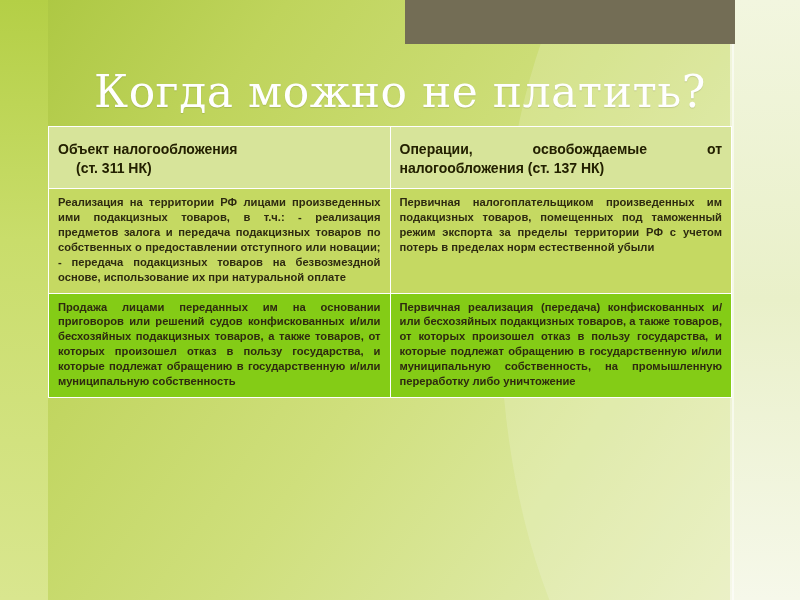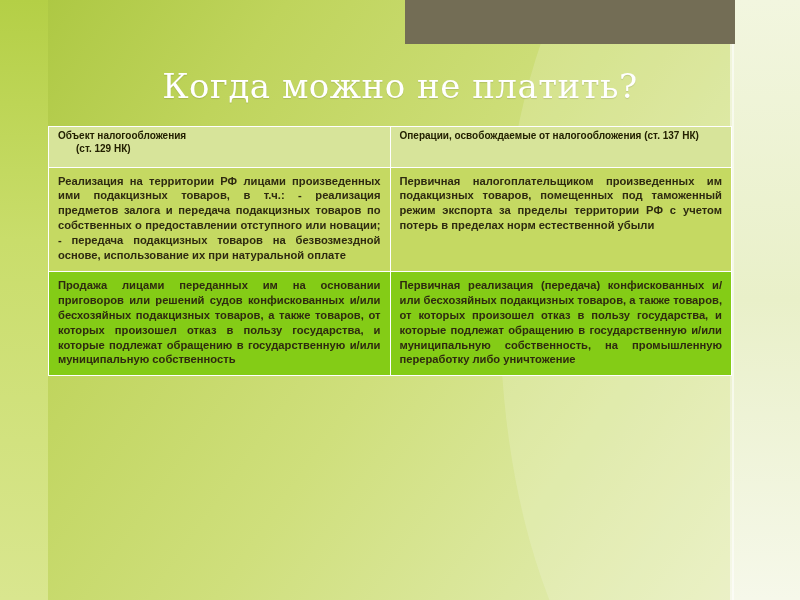--- a/index.html
+++ b/index.html
@@ -61,21 +61,21 @@
     background: #736d55;
   }
 
   
   .title {
     position: absolute;
     left: 60px;
     top: 66px;
     width: 680px;
     font-family: "DejaVu Serif", serif;
-    font-size: 34px;
+    font-size: 44px;
     font-weight: normal;
     color: #ffffff;
     letter-spacing: 0.5px;
     text-align: center;
     text-shadow: 0 1px 1px rgba(0,0,0,0.12);
   }
 
   
   .table-wrap {
     position: absolute;
@@ -97,23 +97,23 @@
     line-height: 1.33;
     color: #2e2a10;
     text-align: justify;
     font-weight: bold;
   }
   col.c1 { width: 50%; }
   col.c2 { width: 50%; }
 
   tr.head-row td {
     background: #d7e49a;
-    font-size: 10px;
+    font-size: 14px;
     color: #232000;
-    padding-top: 2px;
+    padding-top: 13px;
     padding-bottom: 11px;
     text-align: left;
   }
   tr.head-row td.cell-left {
     text-indent: 0;
   }
   .head-sub {
     display: block;
     padding-left: 18px;
   }
@@ -147,21 +147,21 @@
   <div class="table-wrap">
     <table class="content-table">
       <colgroup>
         <col class="c1">
         <col class="c2">
       </colgroup>
       <tbody>
         <tr class="head-row">
           <td class="cell-left">
             <span class="cell-line">Объект налогообложения</span>
-            <span class="cell-line head-sub">(ст. 129 НК)</span>
+            <span class="cell-line head-sub">(ст. 311 НК)</span>
           </td>
           <td class="justify">
             <span class="cell-line justify">Операции, освобождаемые от налогообложения (ст. 137 НК)</span>
           </td>
         </tr>
 
         <tr class="body-row">
           <td class="justify">Реализация на территории РФ лицами произведенных ими подакцизных товаров, в т.ч.: - реализация предметов залога и передача подакцизных товаров по собственных о предоставлении отступного или новации; - передача подакцизных товаров на безвозмездной основе, использование их при натуральной оплате</td>
           <td class="justify">Первичная налогоплательщиком произведенных им подакцизных товаров, помещенных под таможенный режим экспорта за пределы территории РФ с учетом потерь в пределах норм естественной убыли</td>
         </tr>

